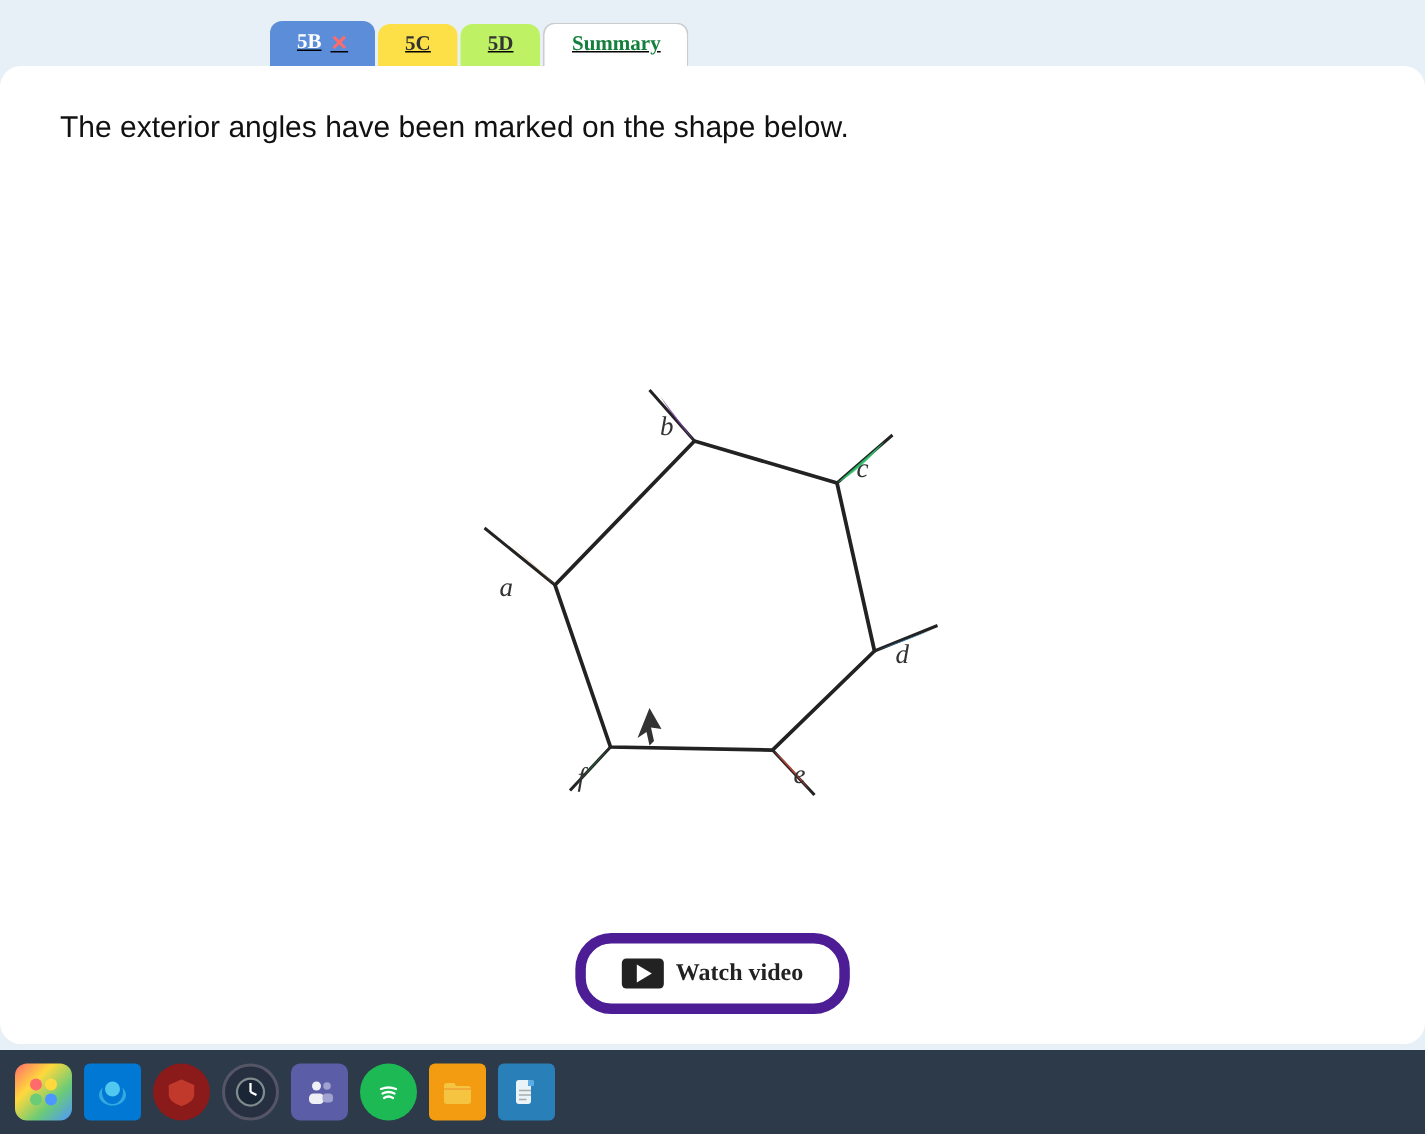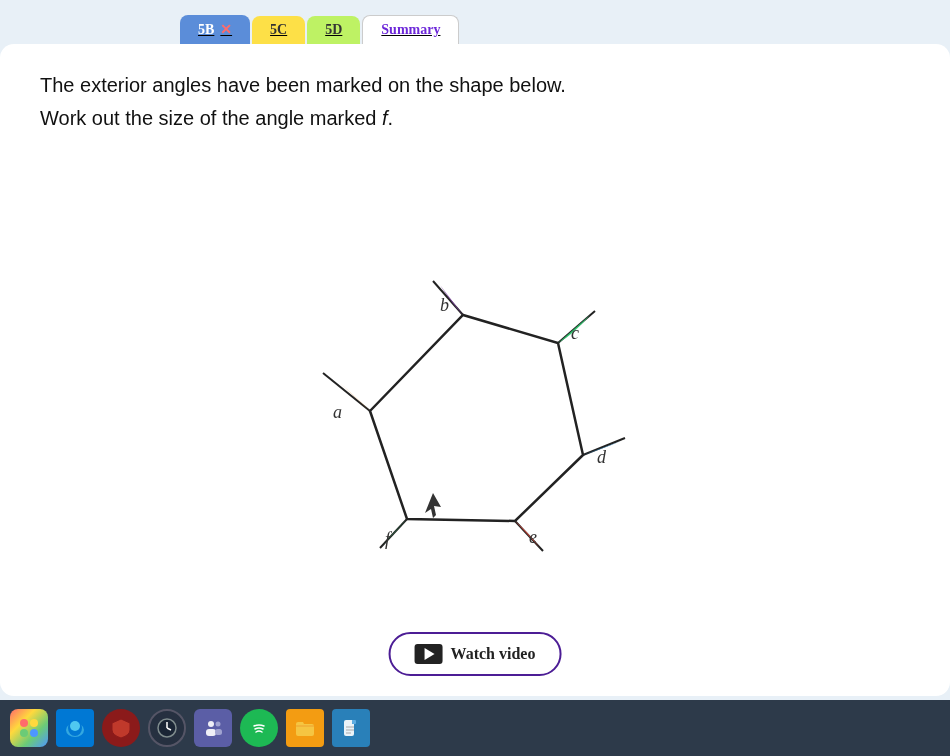--- a/index.html
+++ b/index.html
@@ -46,21 +46,21 @@
     .tab-5c {
       background: #fde047;
       color: #333;
     }
     .tab-5d {
       background: #bef264;
       color: #333;
     }
     .tab-summary {
       background: white;
-      color: #6d28d9;
+      color: #15803d;
       border: 1px solid #ccc;
       border-bottom: none;
     }
 
     
     .main-content {
       position: absolute;
       top: 44px;
       left: 0;
       right: 0;
@@ -105,21 +105,21 @@
       flex: 1;
       position: relative;
     }
 
     
     .watch-video-btn {
       display: flex;
       align-items: center;
       gap: 8px;
       background: white;
-      border: 2px solid #4c1d95;
+      border: 7px solid #4c1d95;
       border-radius: 24px;
       padding: 10px 24px;
       font-size: 16px;
       font-weight: 600;
       color: #222;
       cursor: pointer;
       position: absolute;
       bottom: 80px;
       left: 50%;
       transform: translateX(-50%);
@@ -181,23 +181,20 @@
   <div class="tab tab-5d">
     <span>5D</span>
   </div>
   <div class="tab tab-summary">
     <span>Summary</span>
   </div>
 </div>
 
 <div class="main-content">
   <p class="question-text">The exterior angles have been marked on the shape below.</p>
-  <p class="work-out-text">
-    <span>Work out the size of the angle marked </span><em>f</em><span>.</span>
-  </p>
 
   <div class="shape-container">
     <svg width="380" height="300" viewBox="0 0 380 300">
 
       <polygon points="85,148 178,52 273,80 298,192 230,258 122,256" fill="white" stroke="#222" stroke-width="2.5"></polygon>
 
       <line x1="85" y1="148" x2="38" y2="110" stroke="#222" stroke-width="2"></line>
 
       <path d="M85,148 L55,120 Q75,138 85,148 Z" fill="#e8a050" opacity="0.85"></path>
       <text x="48" y="155" font-size="18" font-style="italic" font-family="Times New Roman" fill="#333">a</text>

